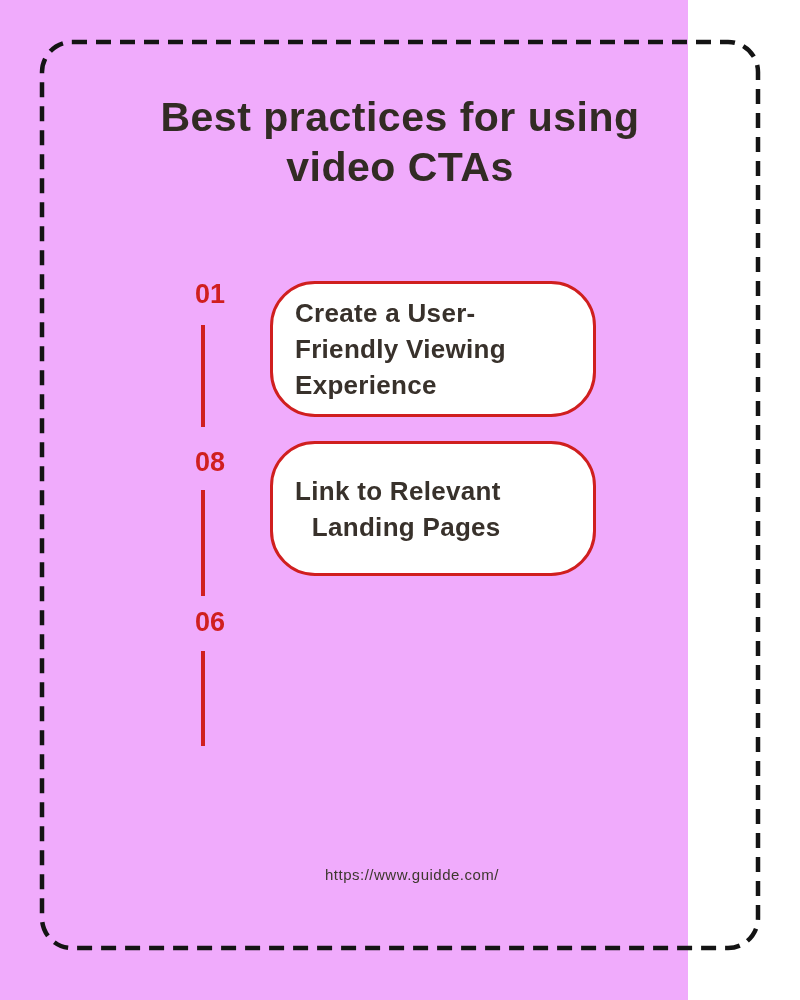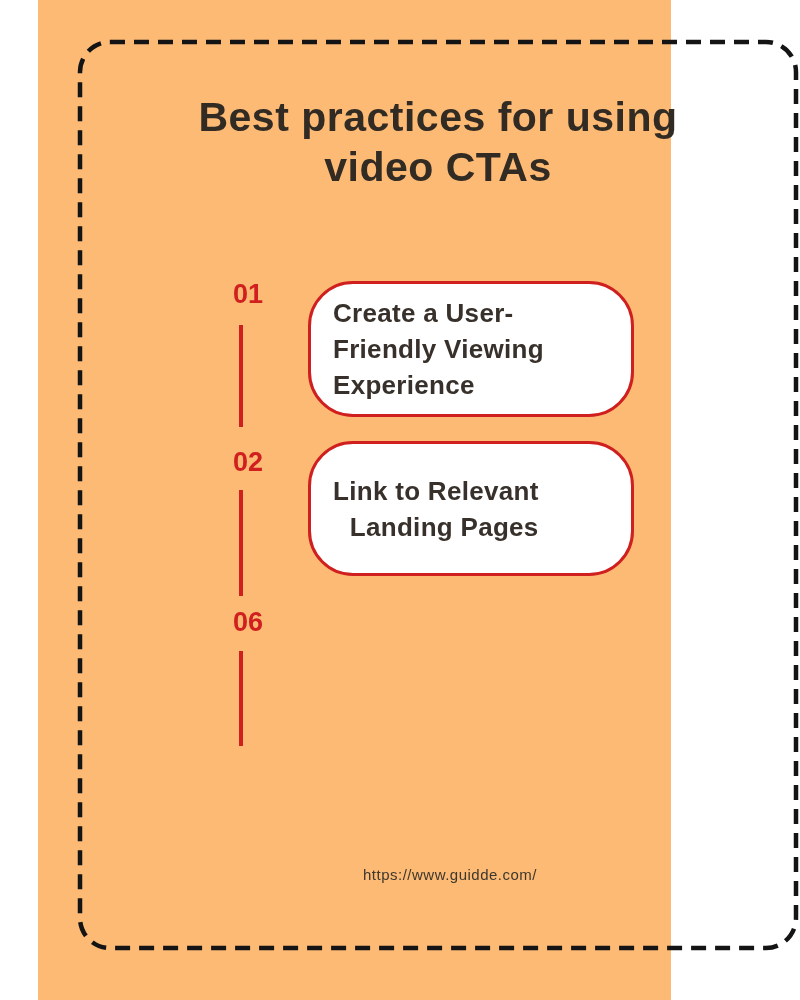--- a/index.html
+++ b/index.html
@@ -6,24 +6,23 @@
     margin: 0;
     padding: 0;
     background: #ffffff;
     width: 800px;
     height: 1000px;
     font-family: "Liberation Sans", sans-serif;
     overflow: hidden;
   }
   .canvas {
     position: relative;
-    width: 633px;
+    width: 688px;
     height: 1000px;
-    background: #fdba74;
-    margin-left: 38px;
+    background: #f0abfc;
   }
   .dashed-border {
     position: absolute;
     top: 0;
     left: 0;
     pointer-events: none;
   }
   .title {
     position: absolute;
     top: 92px;
@@ -108,21 +107,21 @@
 video CTAs</h1>
 
   <div class="num n1">01</div>
   <div class="tick t1"></div>
   <div class="pill p1">
     <div class="pill-text">Create a User-
 Friendly Viewing
 Experience</div>
   </div>
 
-  <div class="num n2">02</div>
+  <div class="num n2">08</div>
   <div class="tick t2"></div>
   <div class="pill p2">
     <div class="pill-text">Link to Relevant
 Landing Pages</div>
   </div>
 
   <div class="num n3">06</div>
   <div class="tick t3"></div>
 
   <div class="footer-url">https://www.guidde.com/</div>

